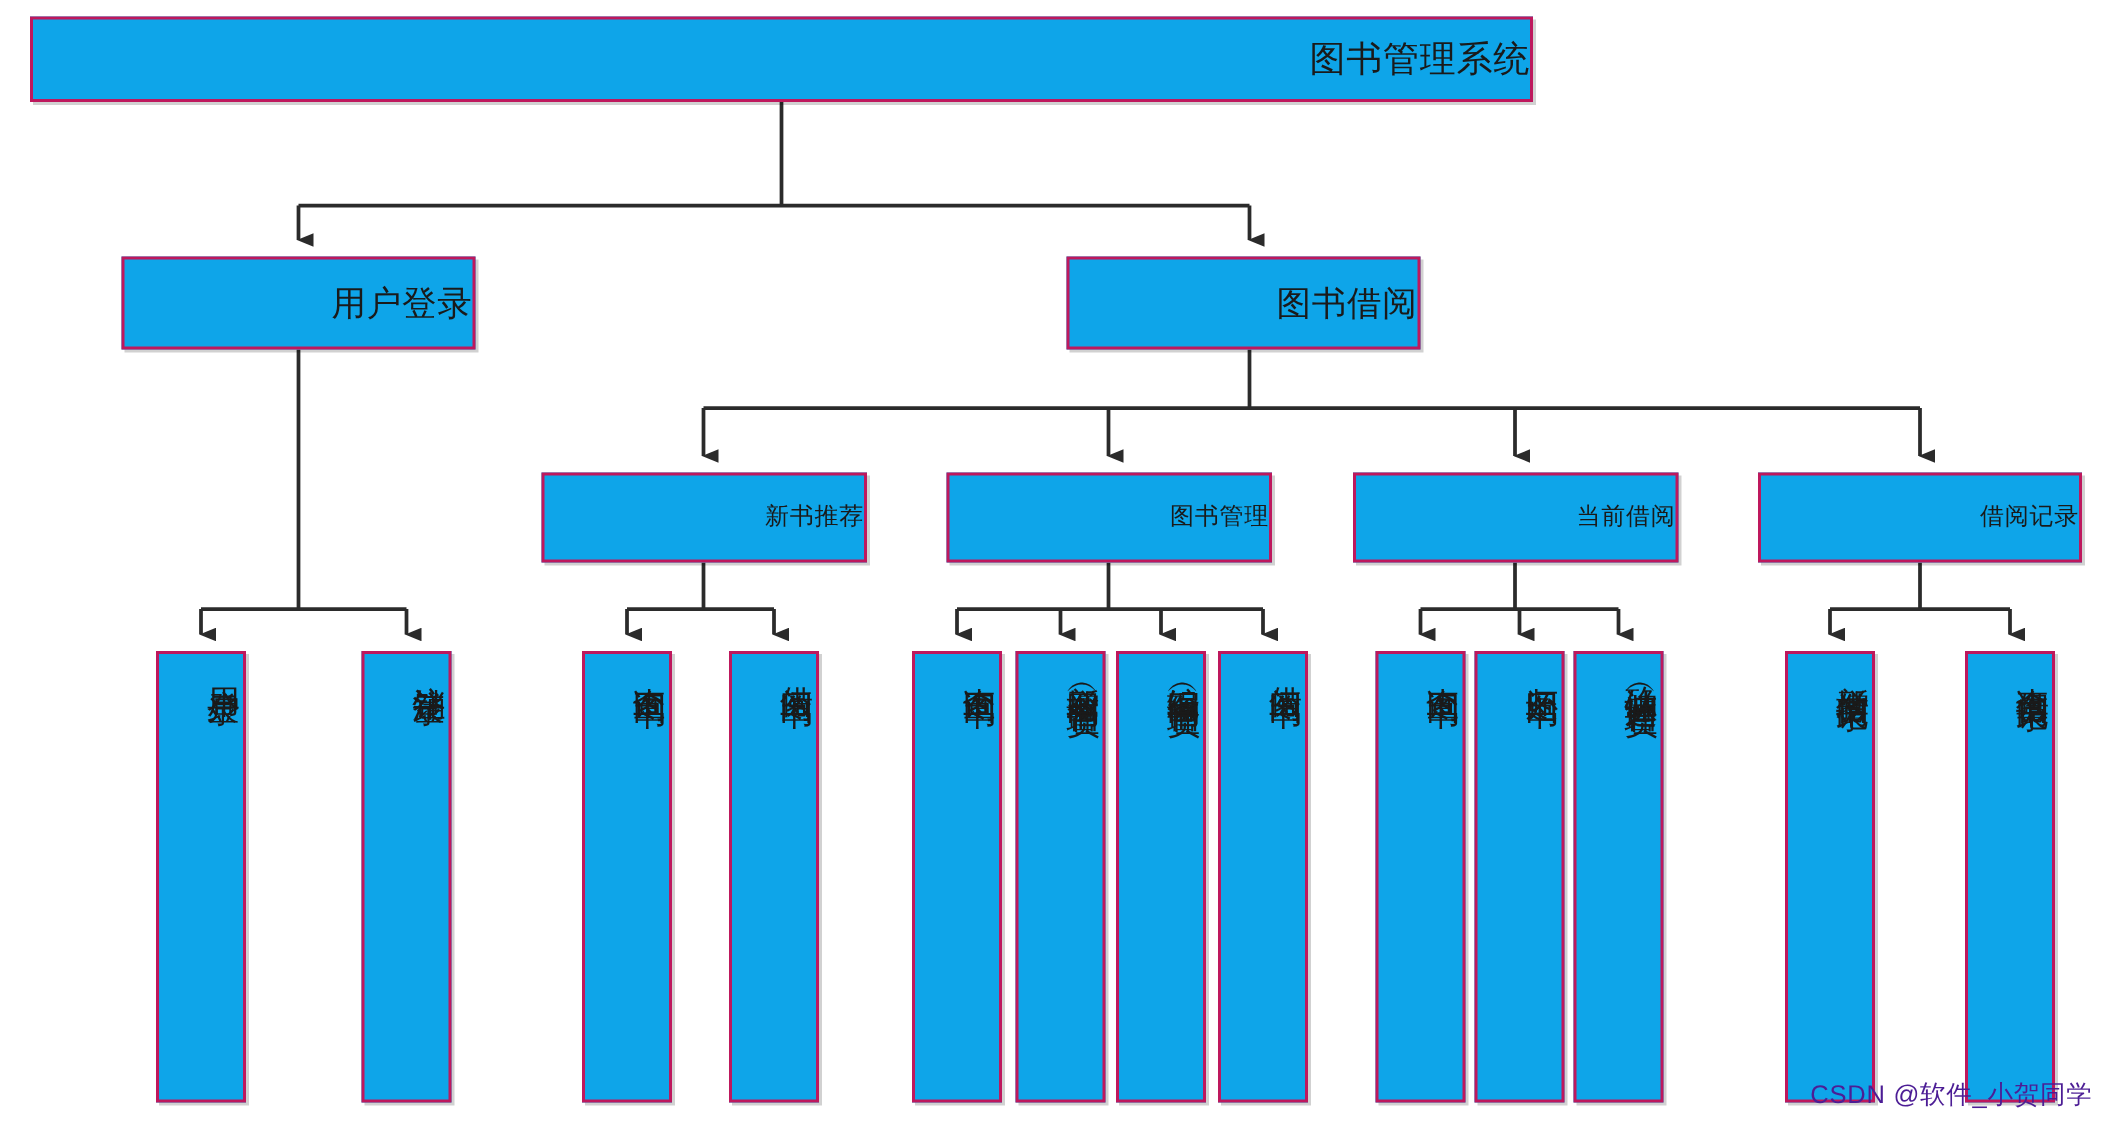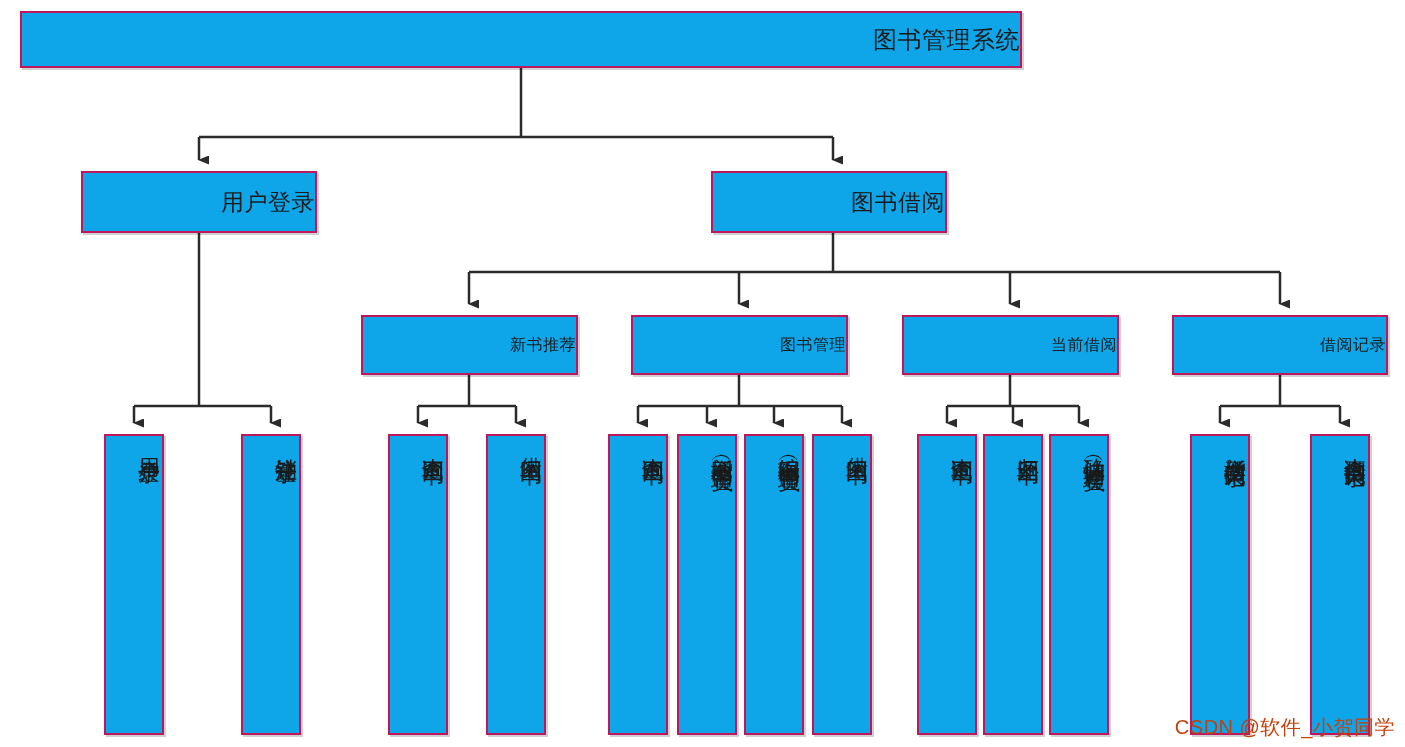--- a/index.html
+++ b/index.html
@@ -55,22 +55,22 @@
     font-size: 22px;
     line-height: 1.18;
     letter-spacing: 2px;
     white-space: normal;
     max-height: 292px;
   }
   .watermark {
     position: absolute;
     right: 10px;
     bottom: 6px;
-    font-size: 20px;
-    color: #c2410c;
+    font-size: 17px;
+    color: #4c1d95;
     letter-spacing: 0.5px;
     white-space: nowrap;
     pointer-events: none;
   }
 </style>
 </head>
 <body>
 
 <div id="canvas">
 

